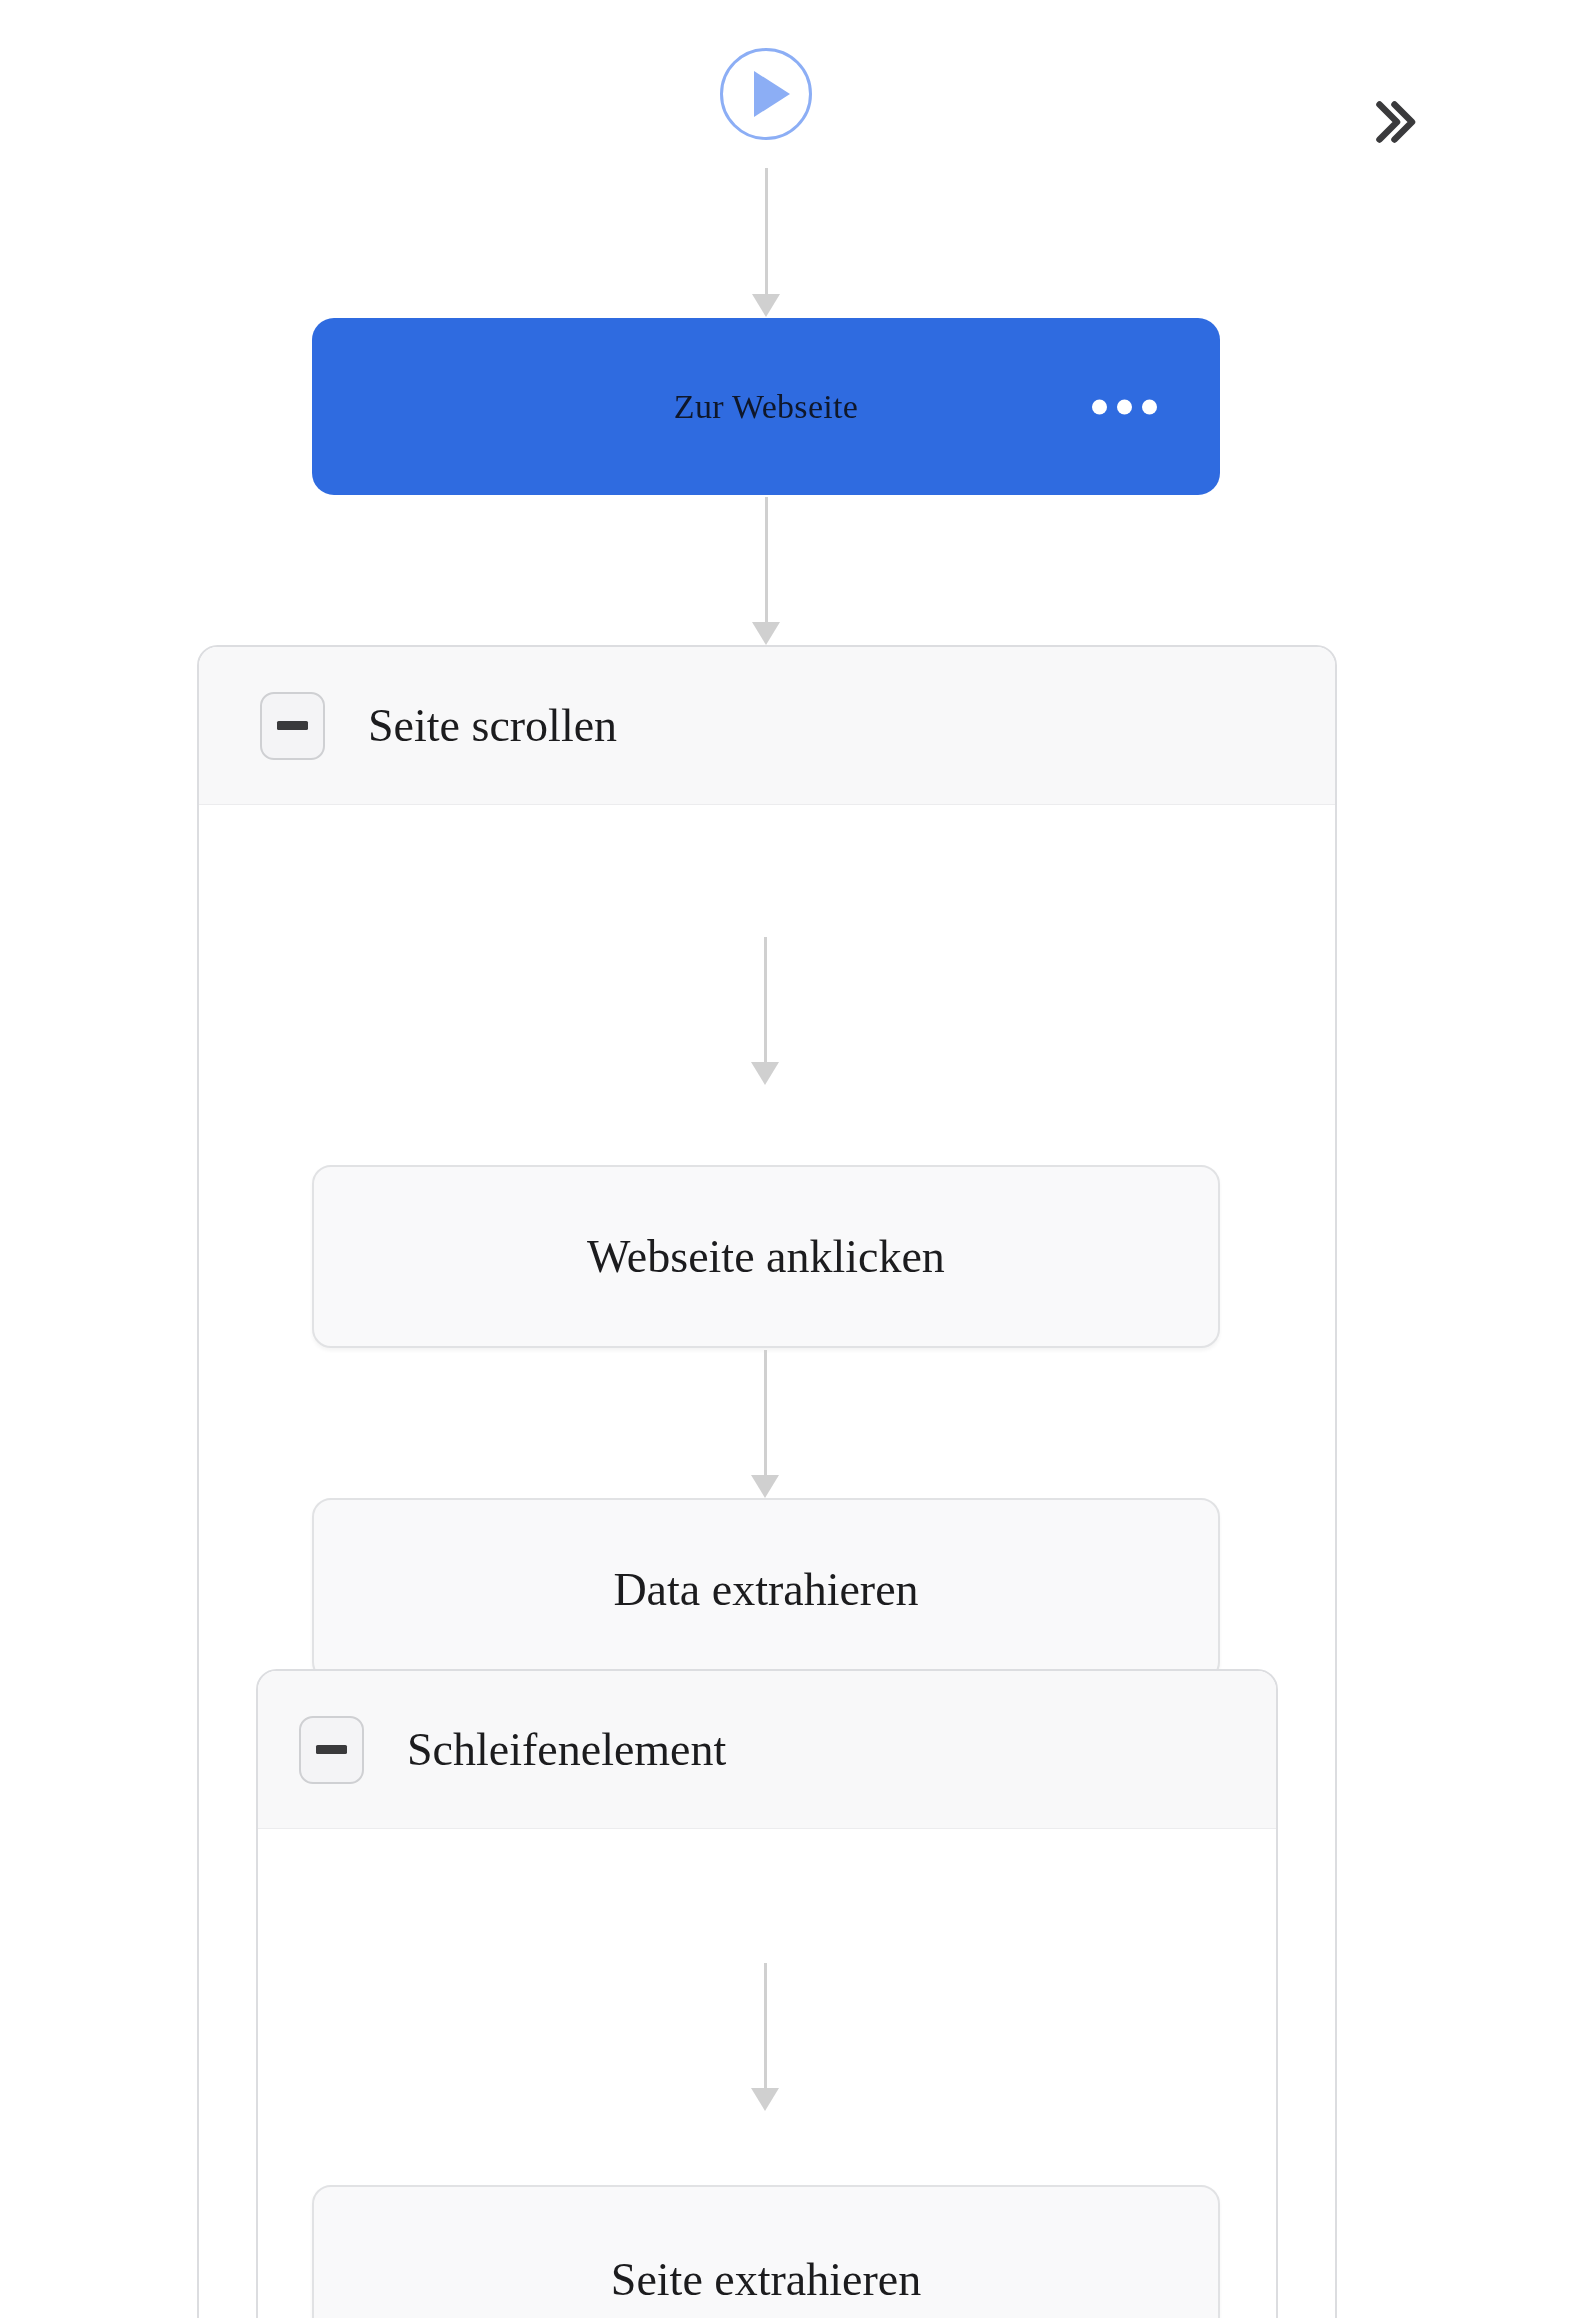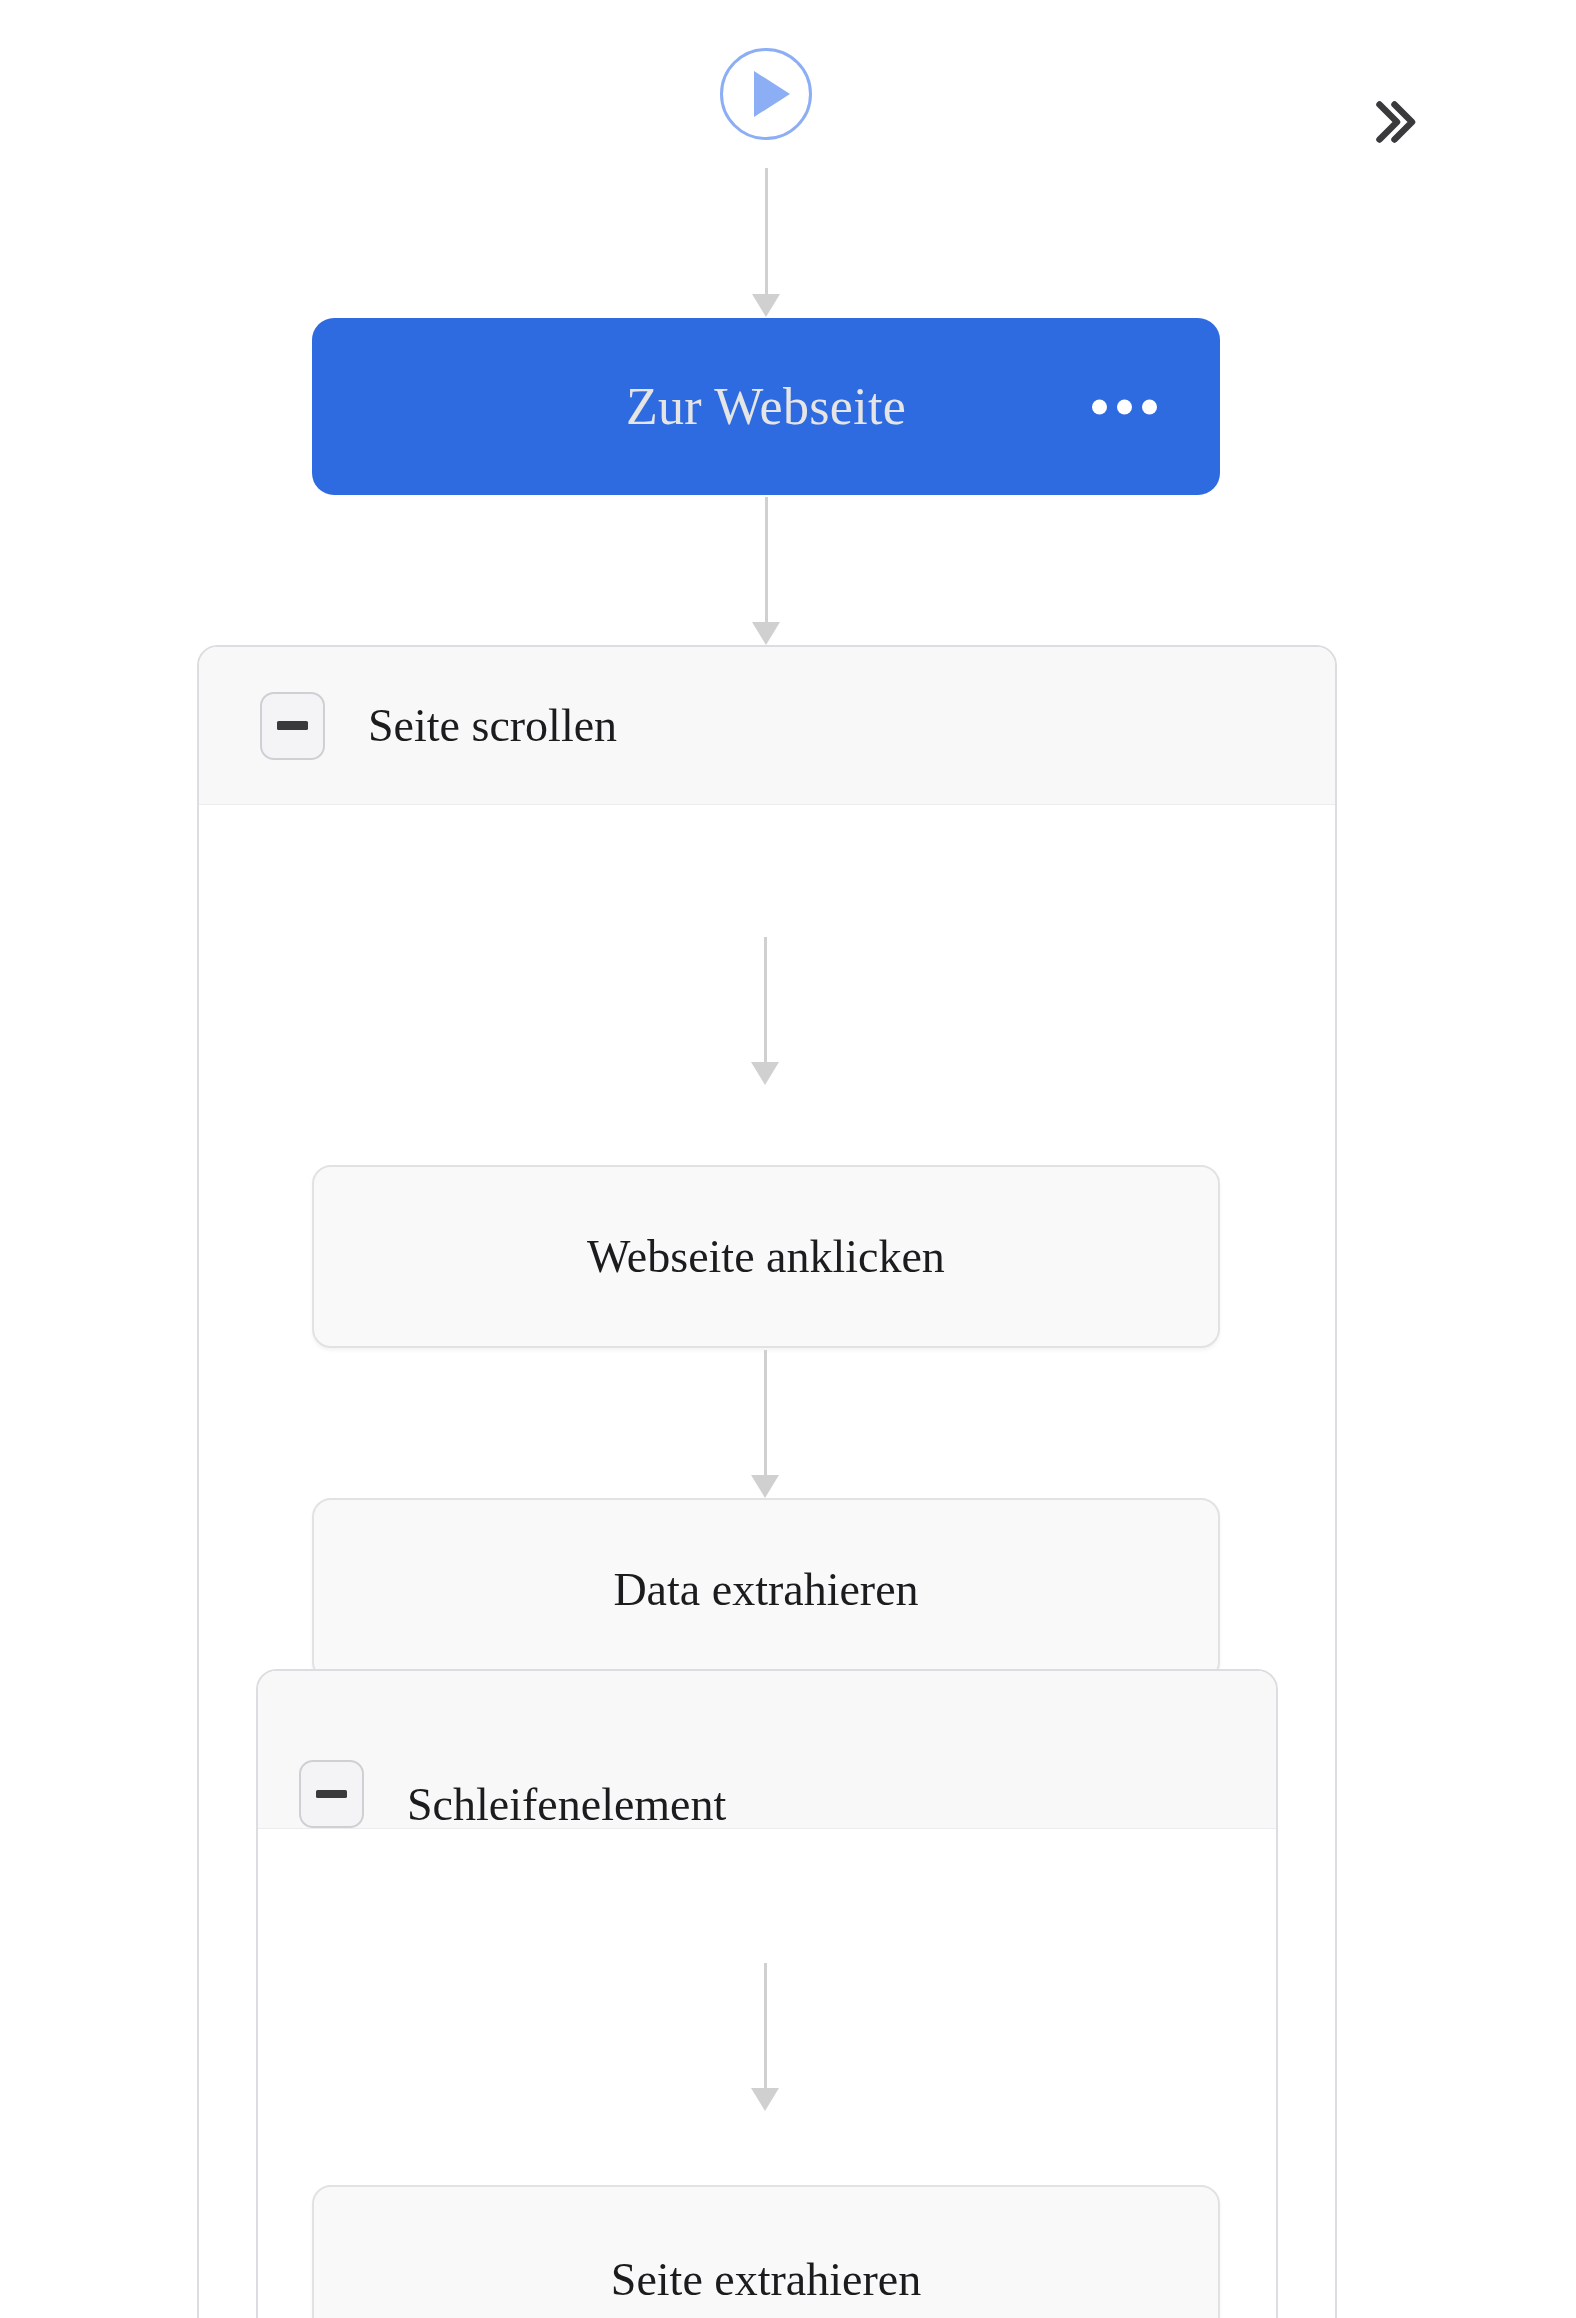--- a/index.html
+++ b/index.html
@@ -94,22 +94,22 @@
     height: 177px;
     background: #2F6BE0;
     border-radius: 22px;
     display: flex;
     align-items: center;
     justify-content: center;
     cursor: pointer;
     box-sizing: border-box;
   }
   .blue-btn .label {
-    color: #e5e5e5;
-    font-size: 52px;
+    color: #0f172a;
+    font-size: 34px;
     line-height: 1;
     letter-spacing: 0.3px;
   }
   .blue-btn .dots {
     position: absolute;
     right: 63px;
     top: 50%;
     transform: translateY(-50%);
     display: flex;
     gap: 10.2px;
@@ -181,21 +181,21 @@
   #group-scroll > .group-head .g-title { margin-left: 43px; }
   #group-scroll > .group-body { height: 1557px; }
 
   
   #group-loop {
     left: 256px;
     top: 1669px;
     width: 1022px;
     height: 694px;
   }
-  #group-loop > .group-head { padding-left: 41px; align-items: flex-end; }
+  #group-loop > .group-head { padding-left: 41px; }
   #group-loop > .group-head .g-title { margin-left: 43px; }
   #group-loop > .group-body { height: 533px; }
 
   
   .node {
     position: absolute;
     box-sizing: border-box;
     background: #F9F9FA;
     border: 2.4px solid #E1E2E4;
     border-radius: 19px;

